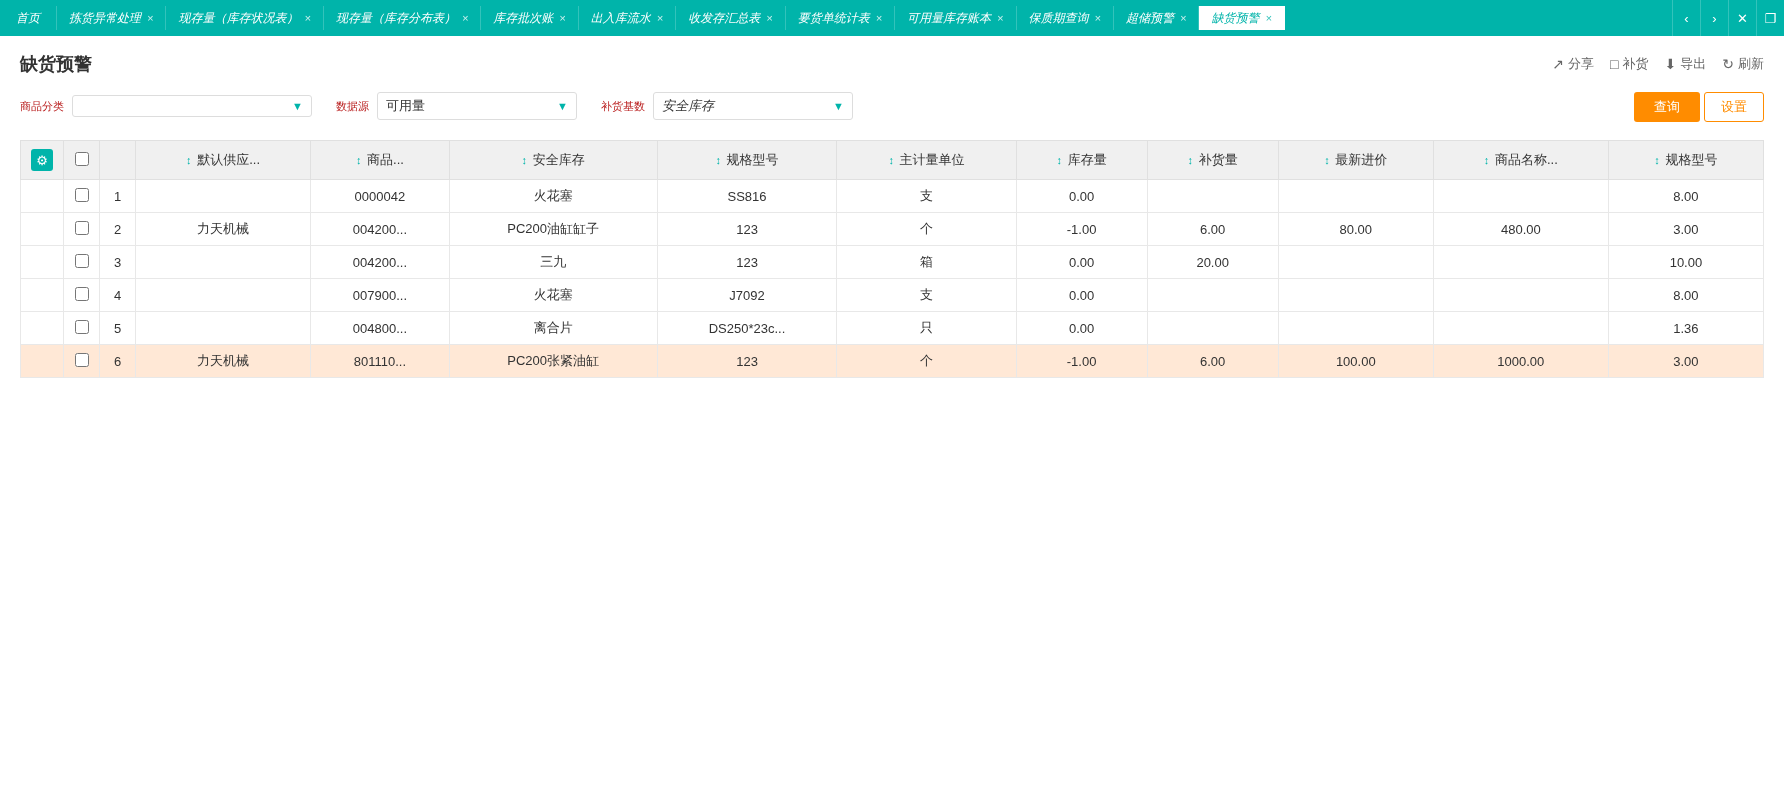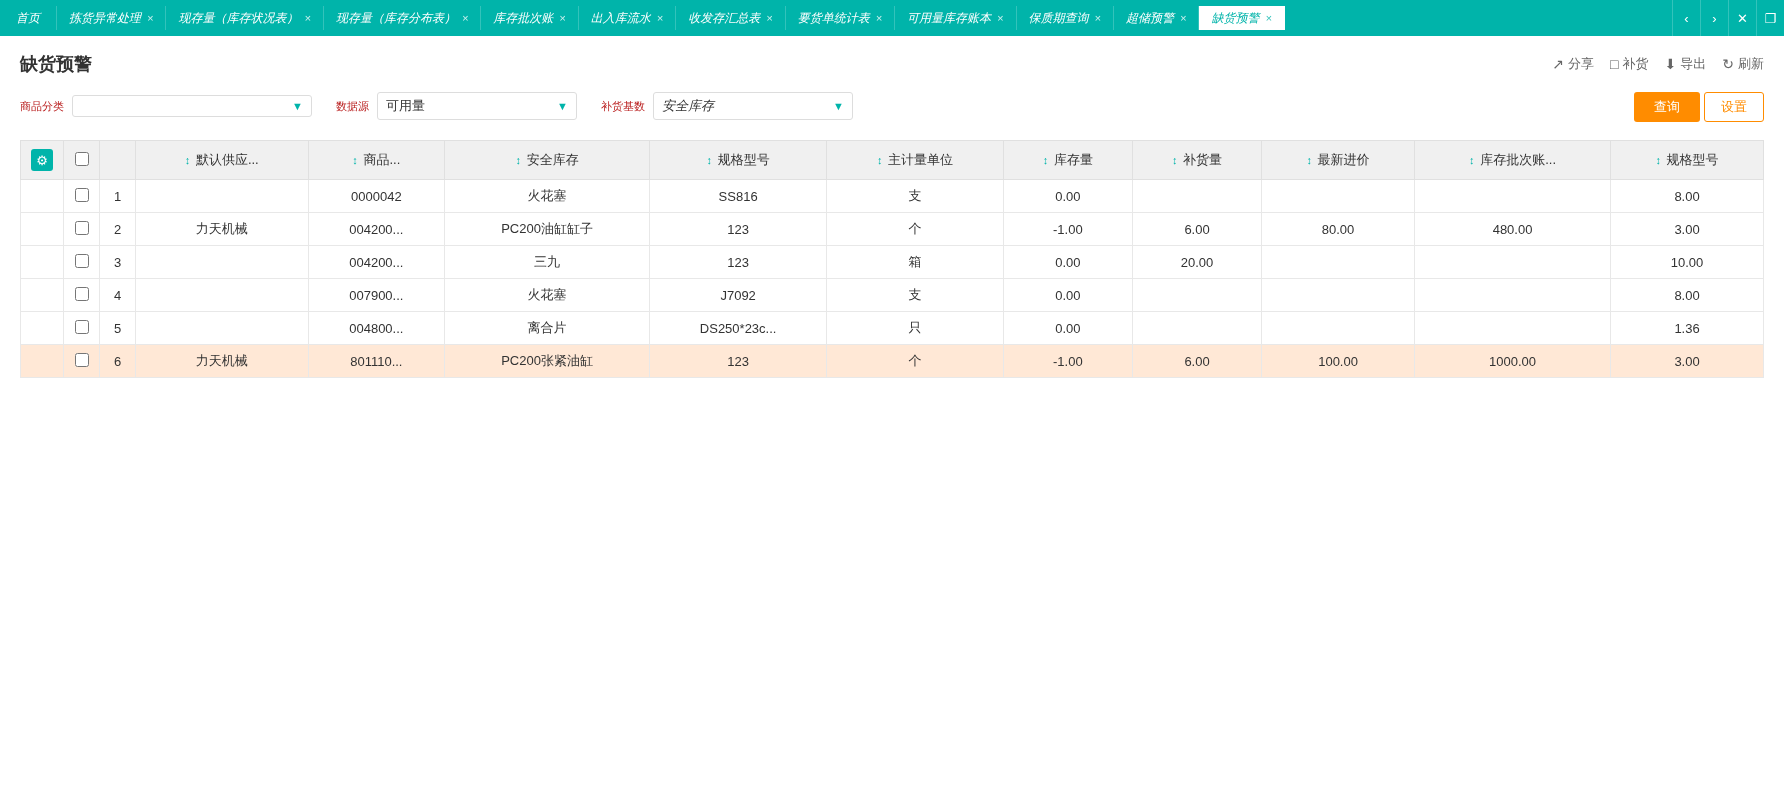--- a/index.html
+++ b/index.html
@@ -323,21 +323,21 @@
         <th>
           <span class="sort-icon">↕</span>
           <span>补货量</span>
         </th>
         <th>
           <span class="sort-icon">↕</span>
           <span>最新进价</span>
         </th>
         <th>
           <span class="sort-icon">↕</span>
-          <span>库存批次账...</span>
+          <span>商品名称...</span>
         </th>
         <th>
           <span class="sort-icon">↕</span>
           <span>规格型号</span>
         </th>
       </tr>
     </thead>
     <tbody id="table-body">
 
     <tr>

